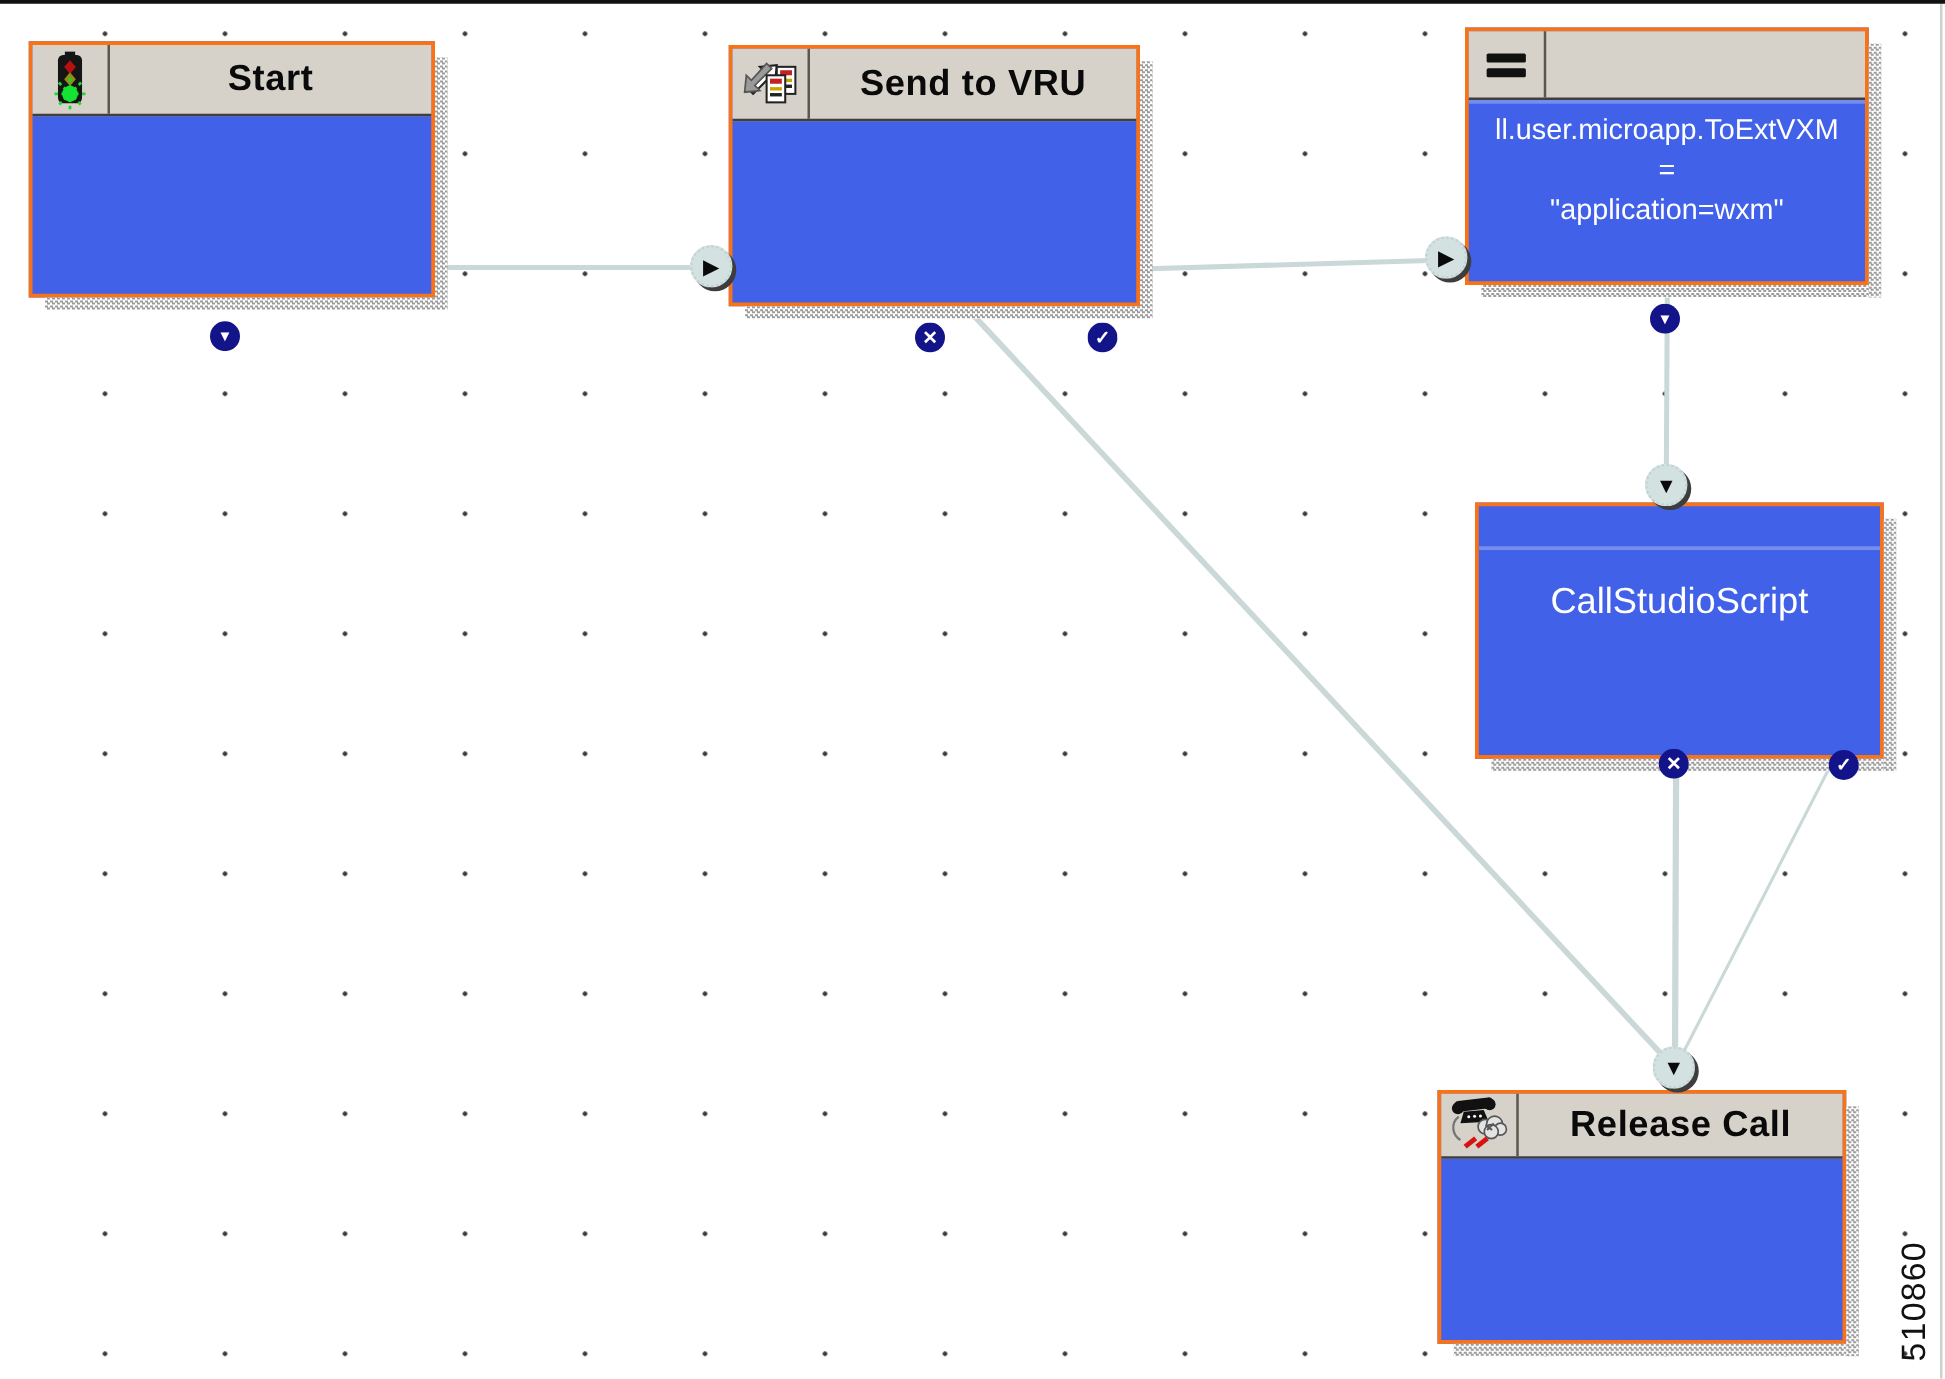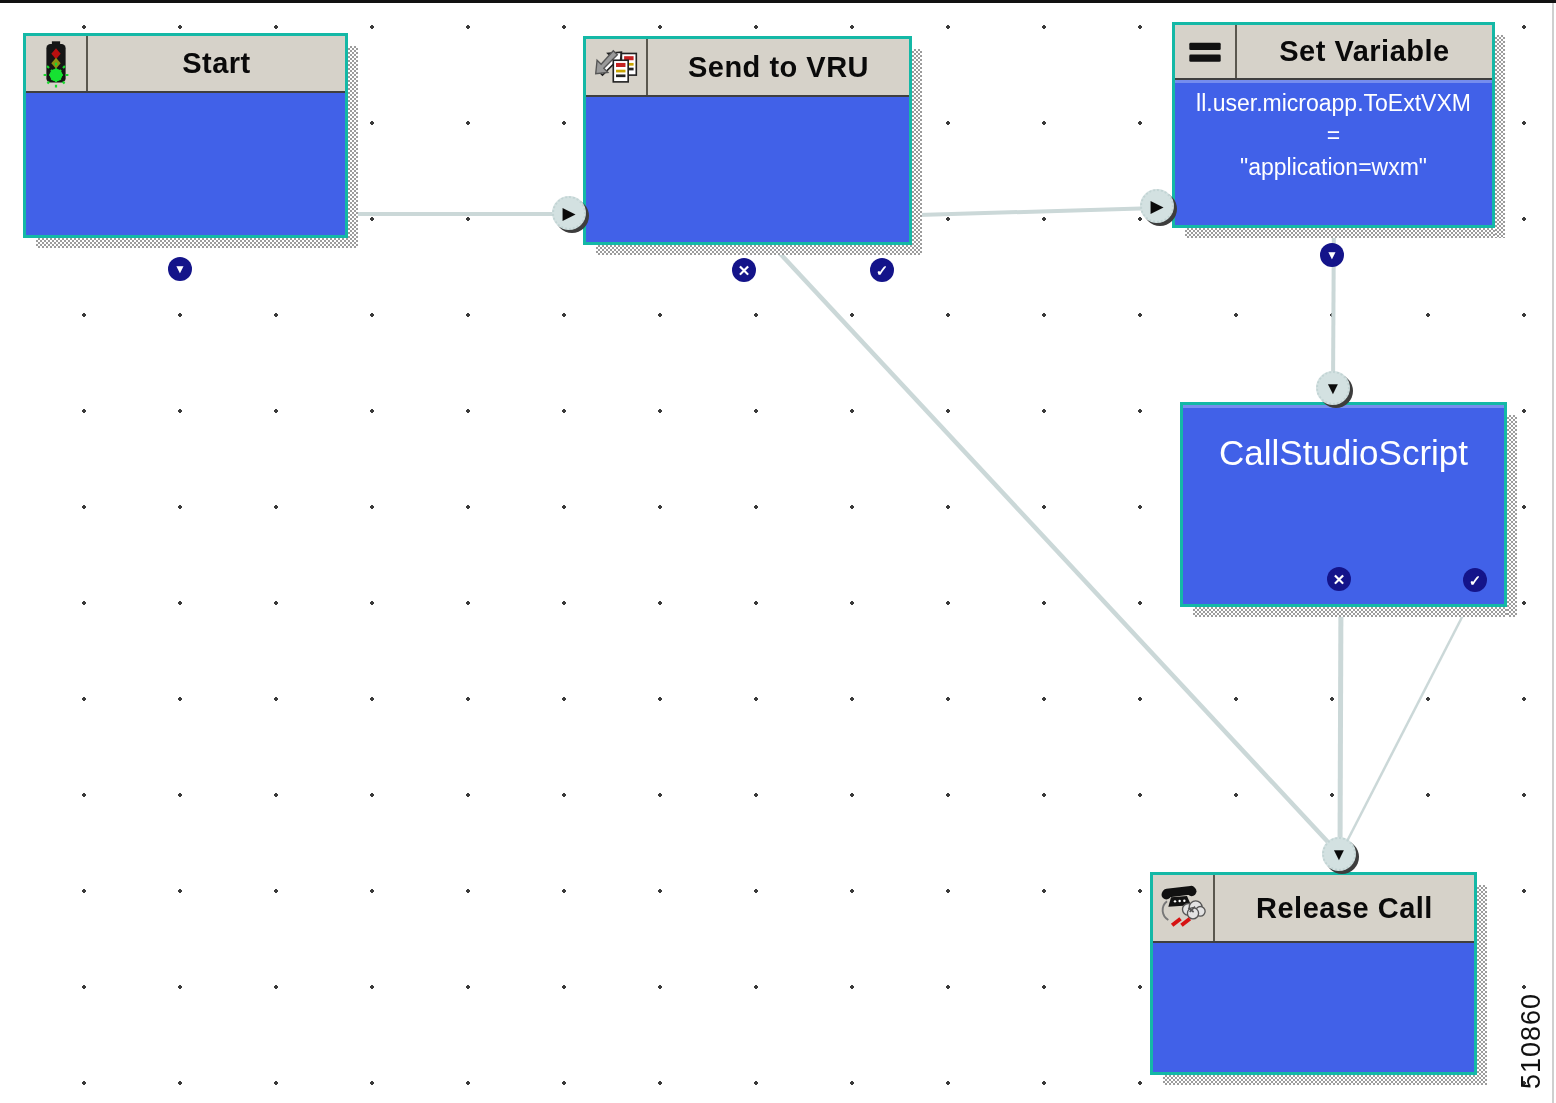--- a/index.html
+++ b/index.html
@@ -24,21 +24,21 @@
     position: absolute; left: 1552px; top: 0; width: 2px; height: 100%;
     background: #cfcfcf; z-index: 1;
   }
 
   
   svg.wires { position: absolute; left: 0; top: 0; z-index: 2; }
 
   
   .node {
     position: absolute;
-    border: 3px solid #14b8a6;
+    border: 3px solid #f97316;
     background: #4161e8;
     z-index: 3;
   }
   
   .node::after, .node::before {
     content: "";
     position: absolute;
     background-image: conic-gradient(#9c9c9c 0 25%, #ffffff 0 50%, #9c9c9c 0 75%, #ffffff 0);
     background-size: 4px 4px;
     z-index: -1;
@@ -99,36 +99,36 @@
   
   #node-start        { left: 23px;   top: 33px;  width: 325px; height: 205px; }
   #node-start .node-header { height: 57px; }
   #node-send-to-vru  { left: 583px;  top: 36px;  width: 329px; height: 209px; }
   #node-send-to-vru .node-header { height: 58px; }
   #node-set-variable { left: 1172px; top: 22px;  width: 323px; height: 206px; }
   #node-set-variable .node-header { height: 55px; }
   #node-run-ext-script { left: 1180px; top: 402px; width: 327px; height: 205px; }
   #node-run-ext-script .node-header { height: 57px; }
   #node-release-call { left: 1150px; top: 872px; width: 327px; height: 203px; }
-  #node-release-call .node-header { height: 68px; justify-content: flex-end; }
+  #node-release-call .node-header { height: 52px; justify-content: flex-end; }
 
   #port-start-down    { left: 142px; top: 164px; }
   #port-vru-x         { left: 146px; top: 161px; }
   #port-vru-check     { left: 284px; top: 161px; }
   #port-setvar-down   { left: 145px; top: 163px; }
   #port-runext-x      { left: 144px; top: 162px; }
   #port-runext-check  { left: 280px; top: 163px; }
 
   #endpoint-vru-in    { left: 552px;  top: 196px; }
   #endpoint-setvar-in { left: 1140px; top: 189px; }
   #endpoint-runext-in { left: 1316px; top: 371px; }
   #endpoint-release-in{ left: 1322px; top: 837px; }
 
   .setvar-lines { padding-top: 7px; font-size: 23px; line-height: 32px; white-space: nowrap; }
-  .runext-line  { padding-top: 28px; font-size: 35px; }
+  .runext-line  { padding-top: 28px; font-size: 29px; margin-top: 32px; }
 
   .figure-label {
     position: absolute; left: 1516px; top: 993px;
     writing-mode: vertical-rl; transform: rotate(180deg);
     font-size: 27px; color: #111; letter-spacing: 1px;
     z-index: 5;
   }
 </style>
 </head>
 <body>
@@ -205,21 +205,20 @@
 </div>
 
 <div class="node" id="node-set-variable">
   <div class="node-header">
     <div class="icon-cell">
       <svg width="42" height="34" viewBox="0 0 32 26">
         <rect x="4" y="6" width="24" height="5.5" rx="1" fill="#111"></rect>
         <rect x="4" y="15" width="24" height="5.5" rx="1" fill="#111"></rect>
       </svg>
     </div>
-    <div class="node-title">Set Variable</div>
   </div>
   <div class="node-body">
     <div class="setvar-lines">
       <div>ll.user.microapp.ToExtVXM</div>
       <div>=</div>
       <div>"application=wxm"</div>
     </div>
     <div class="port small-glyph" id="port-setvar-down">
       <span>▼</span>
     </div>

